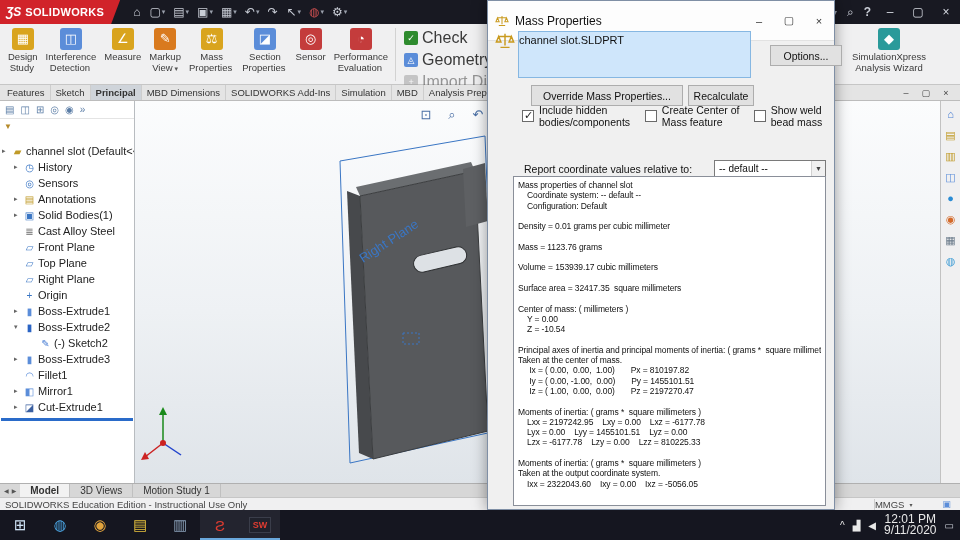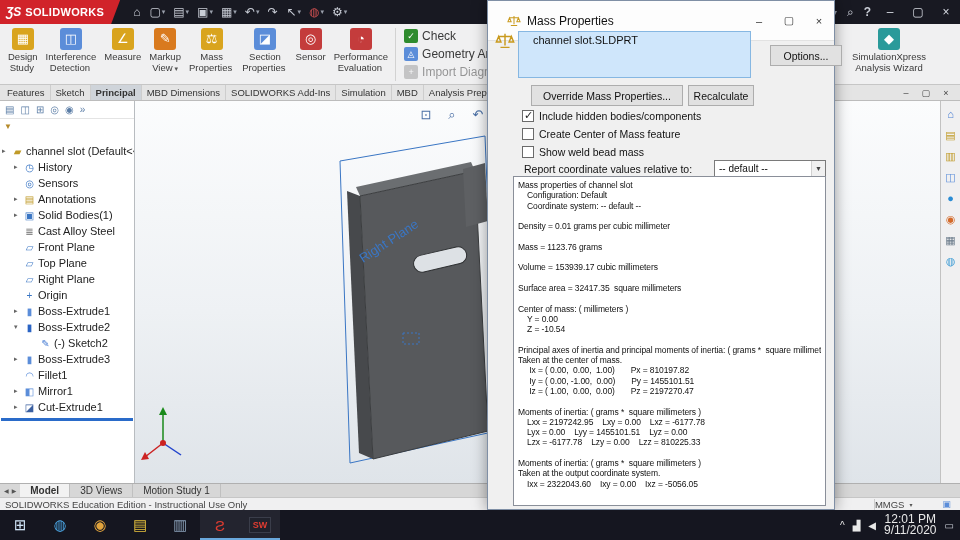--- a/index.html
+++ b/index.html
@@ -24,21 +24,21 @@
   
   .ribbon{position:absolute;left:0;top:24px;width:960px;height:61px;background:#f0f0f1;border-bottom:1px solid #c6c6c6;display:flex;align-items:stretch;padding:2px 4px 1px 4px}
   .rbtn{display:flex;flex-direction:column;align-items:center;padding:2px 4px}
   .ricon{width:22px;height:22px;border-radius:3px;background:var(--c,#888);color:#fff;font-size:13px;line-height:22px;text-align:center;margin-bottom:1px;flex:none}
   .rl1,.rl2{font-size:9.5px;color:#3a3a3a;line-height:11px;text-align:center;white-space:nowrap}
   .caret{font-size:7px;color:#555;margin-left:2px}
   .rsep{width:1px;background:#d2d2d2;margin:2px 3px;flex:none}
   .rstack{display:flex;flex-direction:column;justify-content:flex-start;padding:3px 2px;gap:4px}
   .sbtn{display:flex;align-items:center;gap:4px;padding:0 3px}
   .sicon{width:14px;height:14px;border-radius:2px;background:var(--c,#888);color:#fff;font-size:9px;line-height:14px;text-align:center;flex:none}
-  .slabel{font-size:12px;color:#3a3a3a;white-space:nowrap}
+  .slabel{font-size:16px;color:#3a3a3a;white-space:nowrap}
   .sbtn[data-disabled="true"]{opacity:.5}
   .sim{margin-left:auto;margin-right:26px}
 
   
   .tabstrip{position:absolute;left:0;top:85px;width:960px;height:16px;background:#e4e4e4;border-bottom:1px solid #bcbcbc;display:flex;align-items:stretch;padding-left:2px;font-size:9.5px;color:#333;z-index:4}
   .ctab{padding:0 5px;border-right:1px solid #cdcdcd;display:flex;align-items:center;white-space:nowrap}
   .ctab[data-active="true"]{background:#cfd4da;font-weight:bold}
   .docctl{margin-left:auto;display:flex;align-items:center;padding-right:6px;gap:4px}
   .dctl{width:16px;text-align:center;font-size:9px;color:#444}
 
@@ -83,31 +83,31 @@
   .tbg{font-size:15px;color:var(--c,#cfe3f5)}
   .tbitem[data-icon="solidworks-2019-icon"] .tbg{font-size:9px;font-weight:bold;background:#20222c;border:1px solid #3a3d4a;padding:2px 3px;color:#e03c31}
   .tbitem[data-active="true"]{background:#23242f;box-shadow:inset 0 -2px 0 #6aa8dc}
   .tray{margin-left:auto;display:flex;align-items:center;gap:8px;color:#e8e8e8;padding-right:6px}
   .trayicon{font-size:10px}
   .tray-time{font-size:12px;line-height:11px;text-align:center}
   .tray-note{font-size:10px;color:#cfd3dc}
 
   
   .dialog{position:absolute;left:487px;top:0;width:348px;height:510px;background:#f0f0f0;border:1px solid #7f8fa5;box-shadow:0 0 14px rgba(0,0,0,.4);z-index:50}
-  .dlg-title{position:absolute;left:0;top:0;right:0;height:40px;background:#fdfdfd;border-bottom:1px solid #e2e2e2;display:flex;align-items:center;padding-left:19px;font-size:12px;color:#111}
+  .dlg-title{position:absolute;left:0;top:0;right:0;height:40px;background:#fdfdfd;border-bottom:1px solid #e2e2e2;display:flex;align-items:center;padding-left:7px;font-size:12px;color:#111}
   .dlg-title-icon{margin-right:6px;display:flex}
   .dlg-ctls{margin-left:auto;display:flex;height:100%}
   .dlg-ctl{width:30px;display:flex;align-items:center;justify-content:center;font-size:11px;color:#333}
   .dlg-scale{position:absolute;left:7px;top:30px}
-  .dlg-doc{position:absolute;left:30px;top:30px;width:233px;height:47px;background:#cfe6fb;border:1px solid #86b7e2;font-size:11px;color:#111;padding:2px 14px;white-space:nowrap;overflow:hidden}
+  .dlg-doc{position:absolute;left:30px;top:30px;width:233px;height:47px;background:#cfe6fb;border:1px solid #86b7e2;font-size:11px;color:#111;padding:2px 0;white-space:nowrap;overflow:hidden}
   .btn{background:#e1e1e1;border:1px solid #adadad;font-size:10.5px;color:#111;font-family:inherit;display:flex;align-items:center;justify-content:center;white-space:nowrap}
   .dlg-options{position:absolute;left:282px;top:44px;width:72px;height:21px}
   .dlg-override{position:absolute;left:43px;top:84px;width:152px;height:21px}
   .dlg-recalc{position:absolute;left:200px;top:84px;width:66px;height:21px}
-  .dlg-checks{position:absolute;left:34px;top:108px;display:flex;flex-direction:column;gap:5px}
+  .dlg-checks{position:absolute;left:34px;top:108px;display:flex;flex-direction:row;gap:5px}
   .chk{display:flex;align-items:center;gap:5px;font-size:10.5px;color:#111;height:13px}
   .box{width:12px;height:12px;background:#fff;border:1px solid #6a6a6a;position:relative;flex:none}
   .chk[data-checked="true"] .box::after{content:"✓";position:absolute;left:1px;top:-2px;font-size:11px;color:#222}
   .dlg-report{position:absolute;left:36px;top:159px;right:8px;display:flex;align-items:center;font-size:10.5px;color:#111}
   .dd{margin-left:auto;width:112px;height:17px;background:#fff;border:1px solid #7a7a7a;display:flex;align-items:center;padding-left:4px;font-size:10px}
   .ddcaret{margin-left:auto;width:14px;align-self:stretch;display:flex;align-items:center;justify-content:center;font-size:7px;color:#444;background:#f0f0f0;border-left:1px solid #d0d0d0}
   .dlg-results{position:absolute;left:25px;top:175px;right:8px;bottom:3px;background:#fff;border:1px solid #8a8f99;padding:3px 4px;overflow:hidden}
   .rline{font-size:8.5px;line-height:10.3px;min-height:10.3px;white-space:pre;overflow:hidden;color:#111;letter-spacing:-.1px}
 </style>
 </head>
@@ -627,24 +627,24 @@
       <div class="dd">
         <span>-- default --</span>
         <span class="ddcaret">▼</span>
       </div>
     </div>
 
     <div class="dlg-results">
 
         <div class="rline">Mass properties of channel slot</div>
 
+        <div class="rline">    Coordinate system: -- default --</div>
+
         <div class="rline">    Configuration: Default</div>
 
-        <div class="rline">    Coordinate system: -- default --</div>
-
         <div class="rline"></div>
 
         <div class="rline">Density = 0.01 grams per cubic millimeter</div>
 
         <div class="rline"></div>
 
         <div class="rline">Mass = 1123.76 grams</div>
 
         <div class="rline"></div>
 

